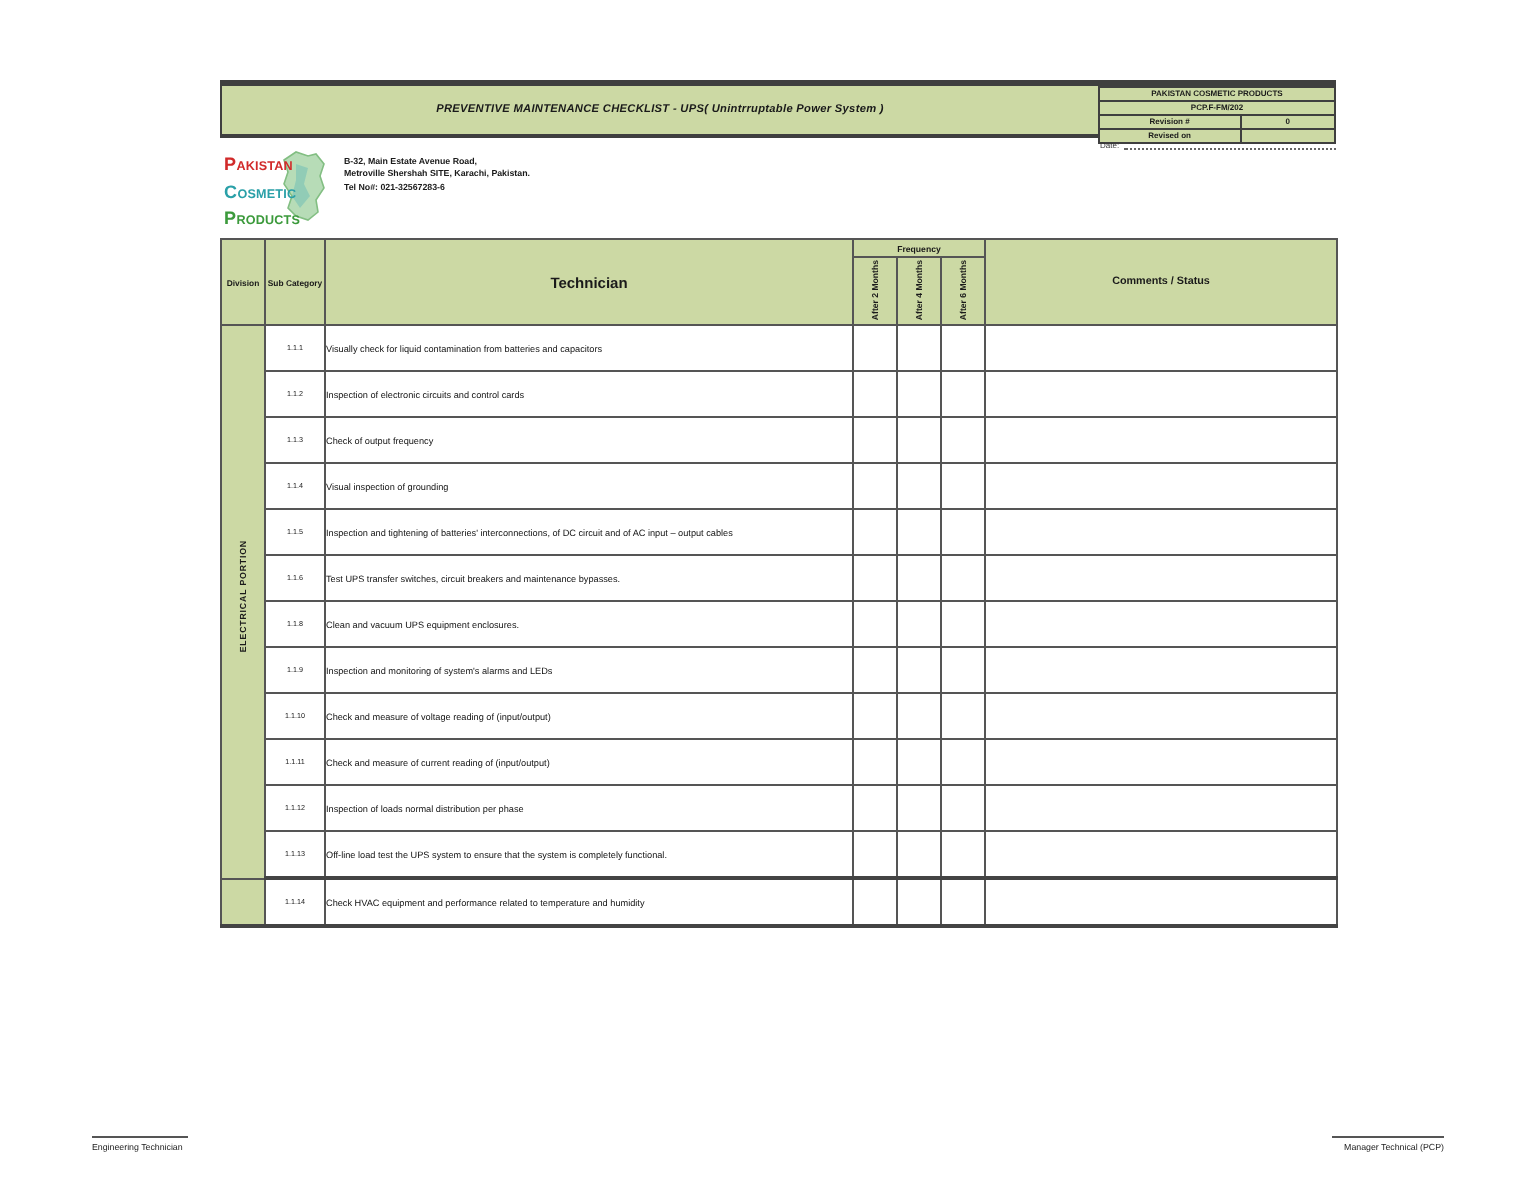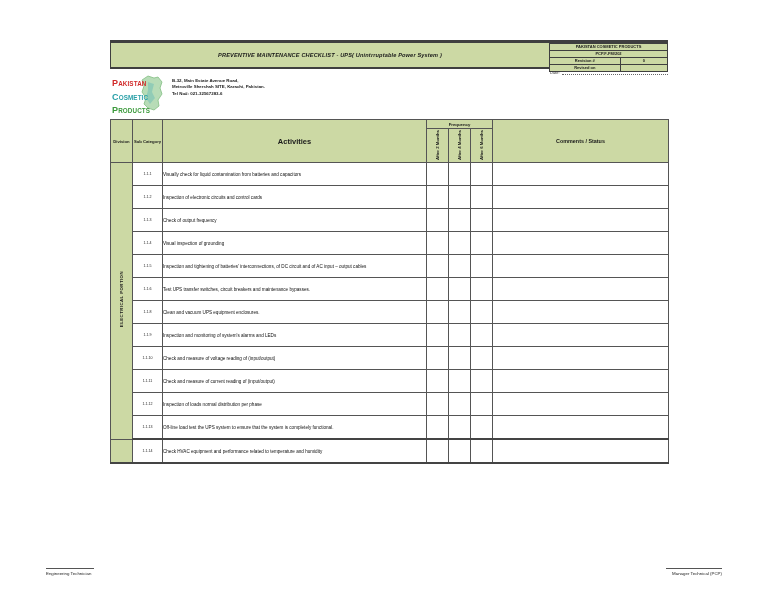--- a/index.html
+++ b/index.html
@@ -359,21 +359,21 @@
       </colgroup>
       <thead>
         <tr>
           <th class="h-division" rowspan="2">
             <span>Division</span>
           </th>
           <th class="h-subcat" rowspan="2">
             <span>Sub Category</span>
           </th>
           <th class="h-act" rowspan="2">
-            <span>Activities</span>
+            <span>Technician</span>
           </th>
           <th class="h-freqgroup" colspan="3" style="height:8px">
             <span>Frequency</span>
           </th>
           <th class="h-comments" rowspan="2">
             <span>Comments / Status</span>
           </th>
         </tr>
         <tr>
           <th class="h-freq" style="height:22px">

